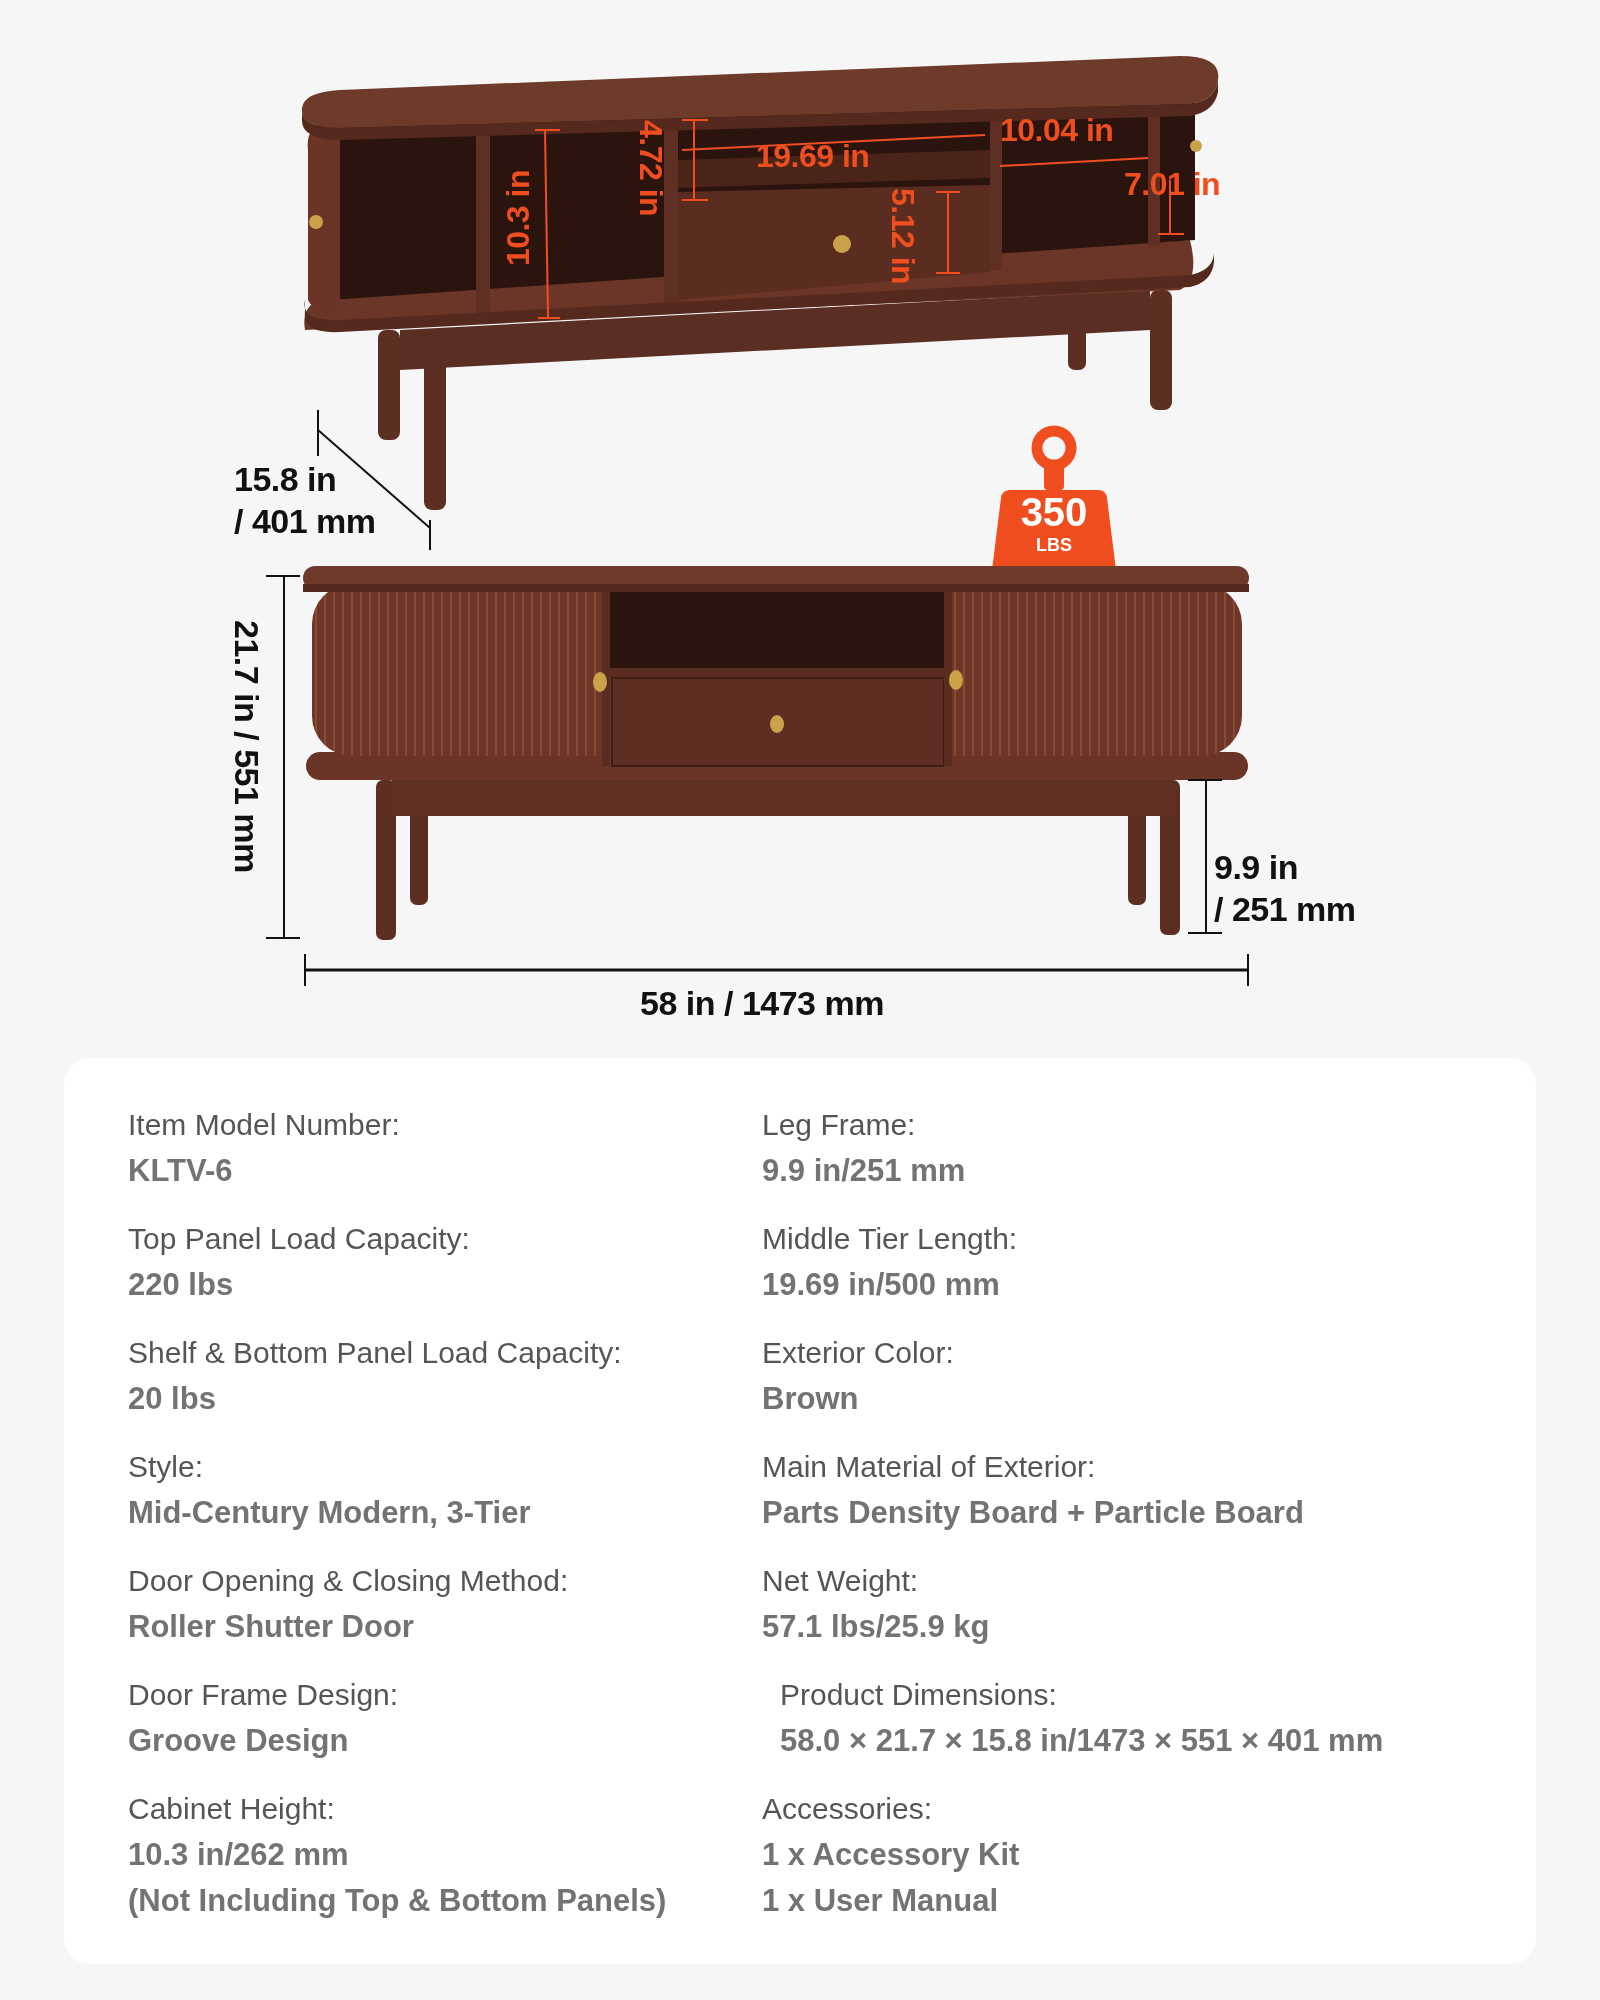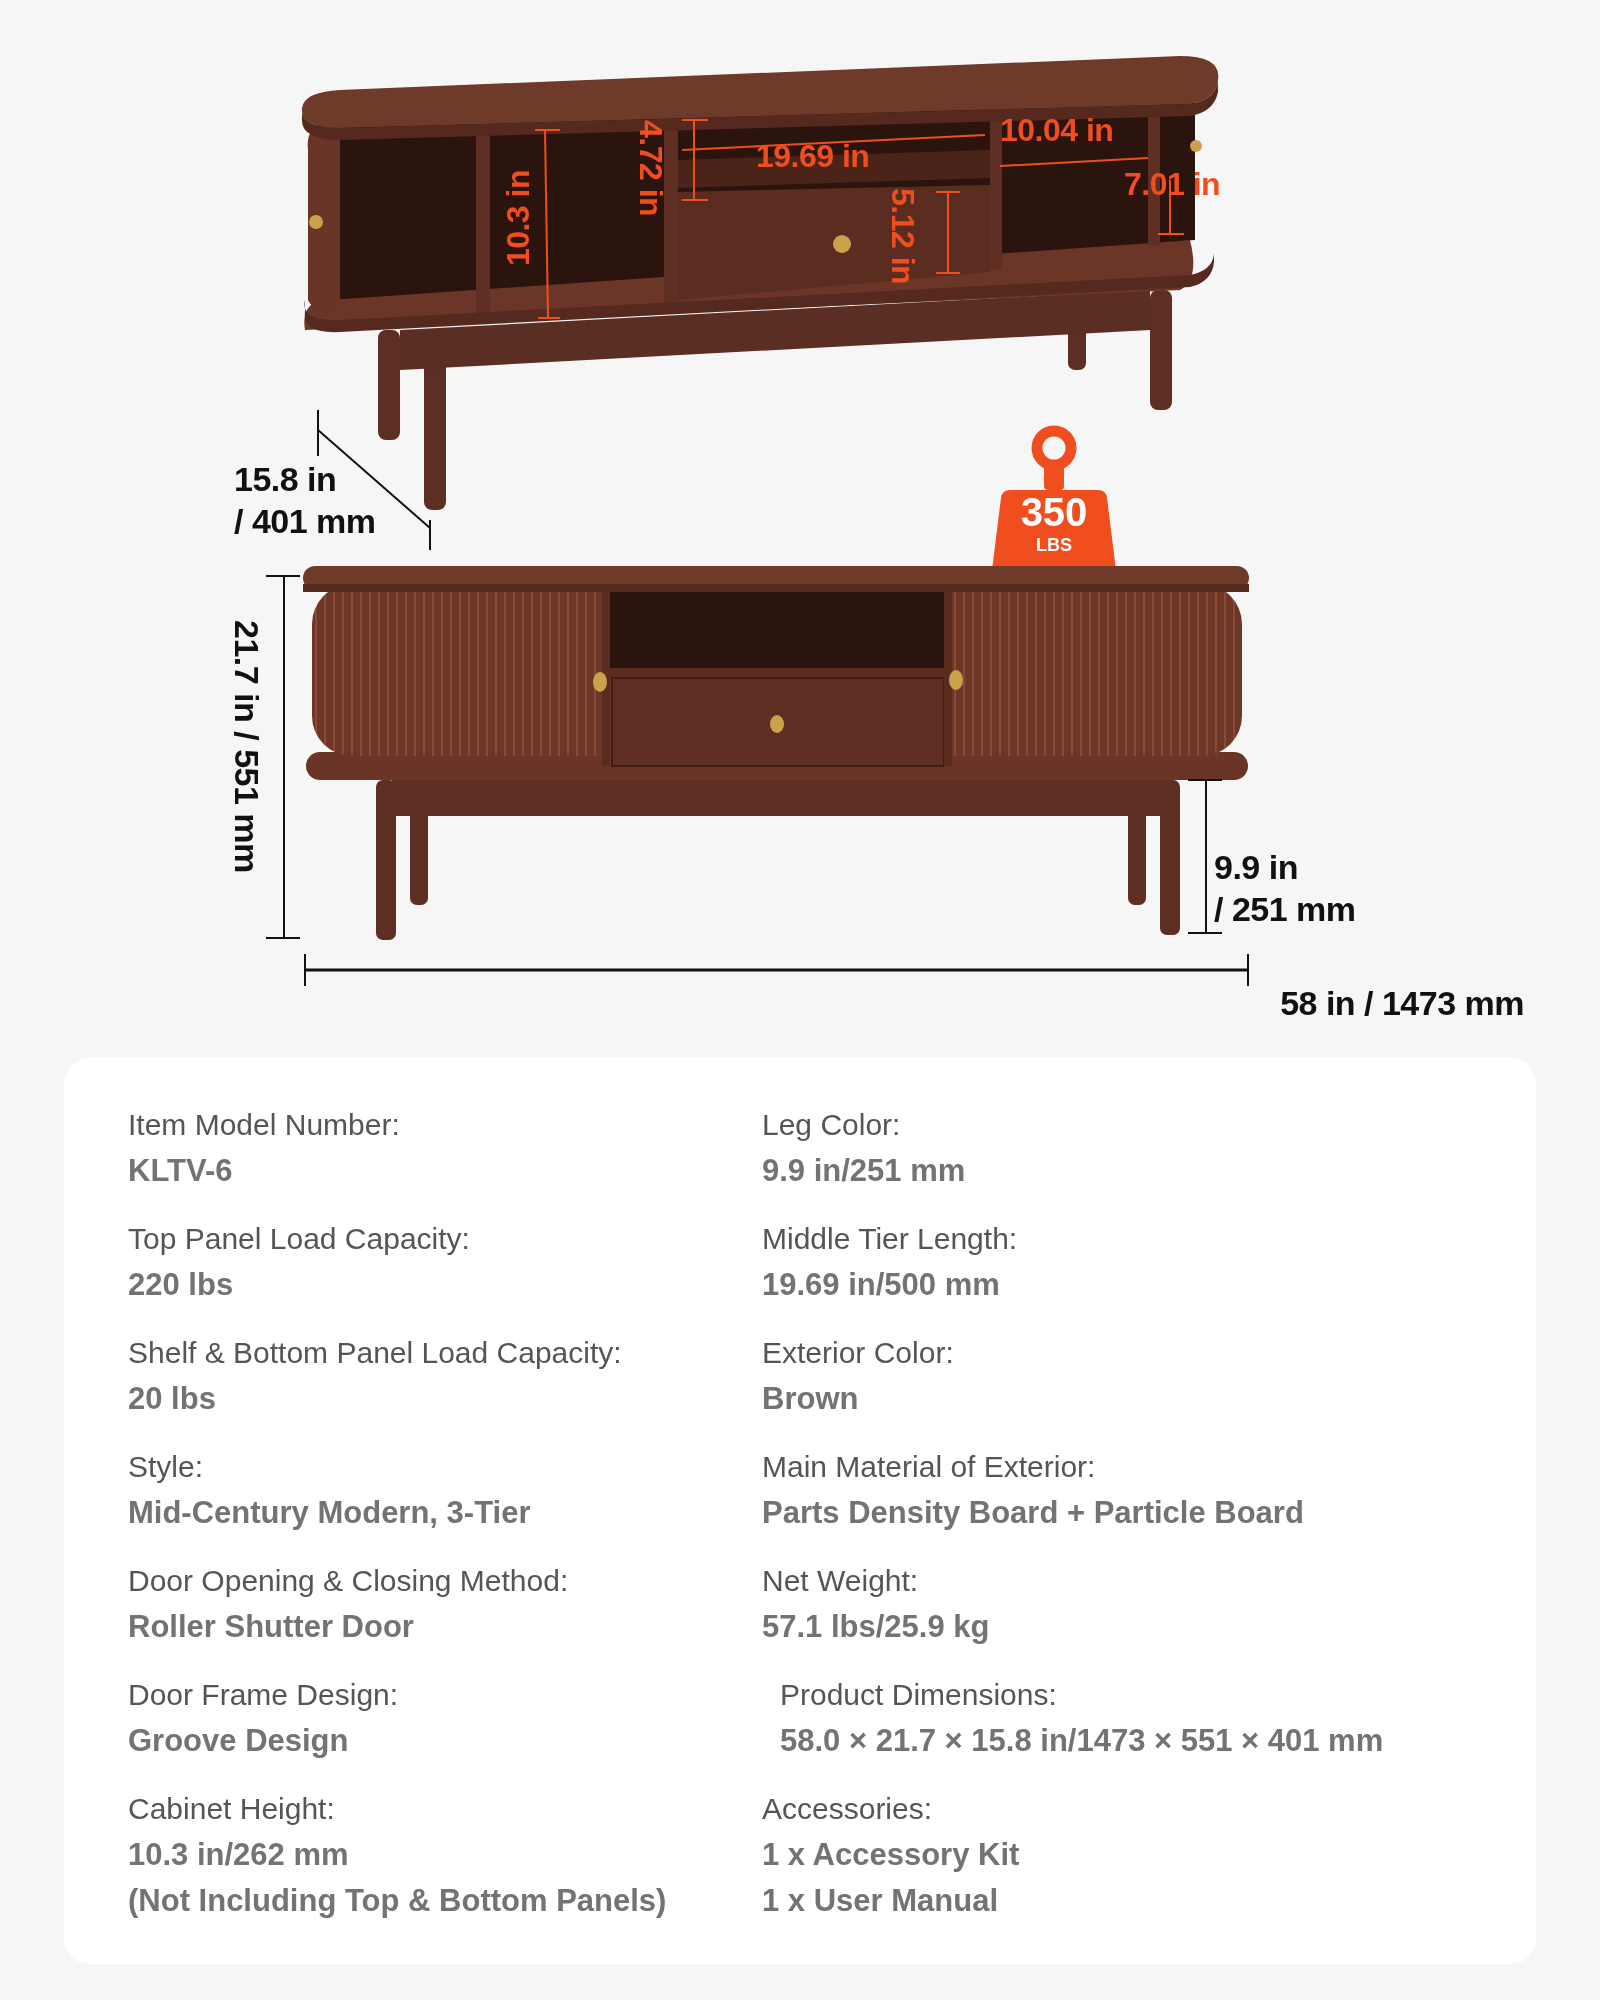--- a/index.html
+++ b/index.html
@@ -143,21 +143,21 @@
       <line x1="1188" y1="933" x2="1222" y2="933"></line>
       <line x1="305" y1="970" x2="1248" y2="970" stroke-width="3"></line>
       <line x1="305" y1="954" x2="305" y2="986"></line>
       <line x1="1248" y1="954" x2="1248" y2="986"></line>
     </g>
   </svg>
 
   <div class="abs dim-black vert" style="left:226px;top:620px;">21.7 in / 551 mm</div>
   <div class="abs dim-black" style="left:1214px;top:846px;">9.9 in</div>
   <div class="abs dim-black" style="left:1214px;top:888px;">/ 251 mm</div>
-  <div class="abs dim-black" style="left:0;top:982px;width:1524px;text-align:right;">58 in / 1473 mm</div>
+  <div class="abs dim-black" style="left:0;top:982px;width:1524px;text-align:center;">58 in / 1473 mm</div>
 </div>
 
 <div class="card">
 
   <div class="spec" style="left:64px;top:44px;">
     <div class="lbl">Item Model Number:</div>
     <div class="val">KLTV-6</div>
   </div>
   <div class="spec" style="left:64px;top:158px;">
     <div class="lbl">Top Panel Load Capacity:</div>
@@ -179,21 +179,21 @@
     <div class="lbl">Door Opening &amp; Closing Method:</div>
     <div class="val">Roller Shutter Door</div>
   </div>
   <div class="spec" style="left:64px;top:728px;">
     <div class="lbl">Cabinet Height:</div>
     <div class="val">10.3 in/262 mm</div>
     <div class="val">(Not Including Top &amp; Bottom Panels)</div>
   </div>
 
   <div class="spec" style="left:698px;top:44px;">
-    <div class="lbl">Leg Color:</div>
+    <div class="lbl">Leg Frame:</div>
     <div class="val">9.9 in/251 mm</div>
   </div>
   <div class="spec" style="left:698px;top:158px;">
     <div class="lbl">Middle Tier Length:</div>
     <div class="val">19.69 in/500 mm</div>
   </div>
   <div class="spec" style="left:698px;top:386px;">
     <div class="lbl">Main Material of Exterior:</div>
     <div class="val">Parts Density Board + Particle Board</div>
   </div>

